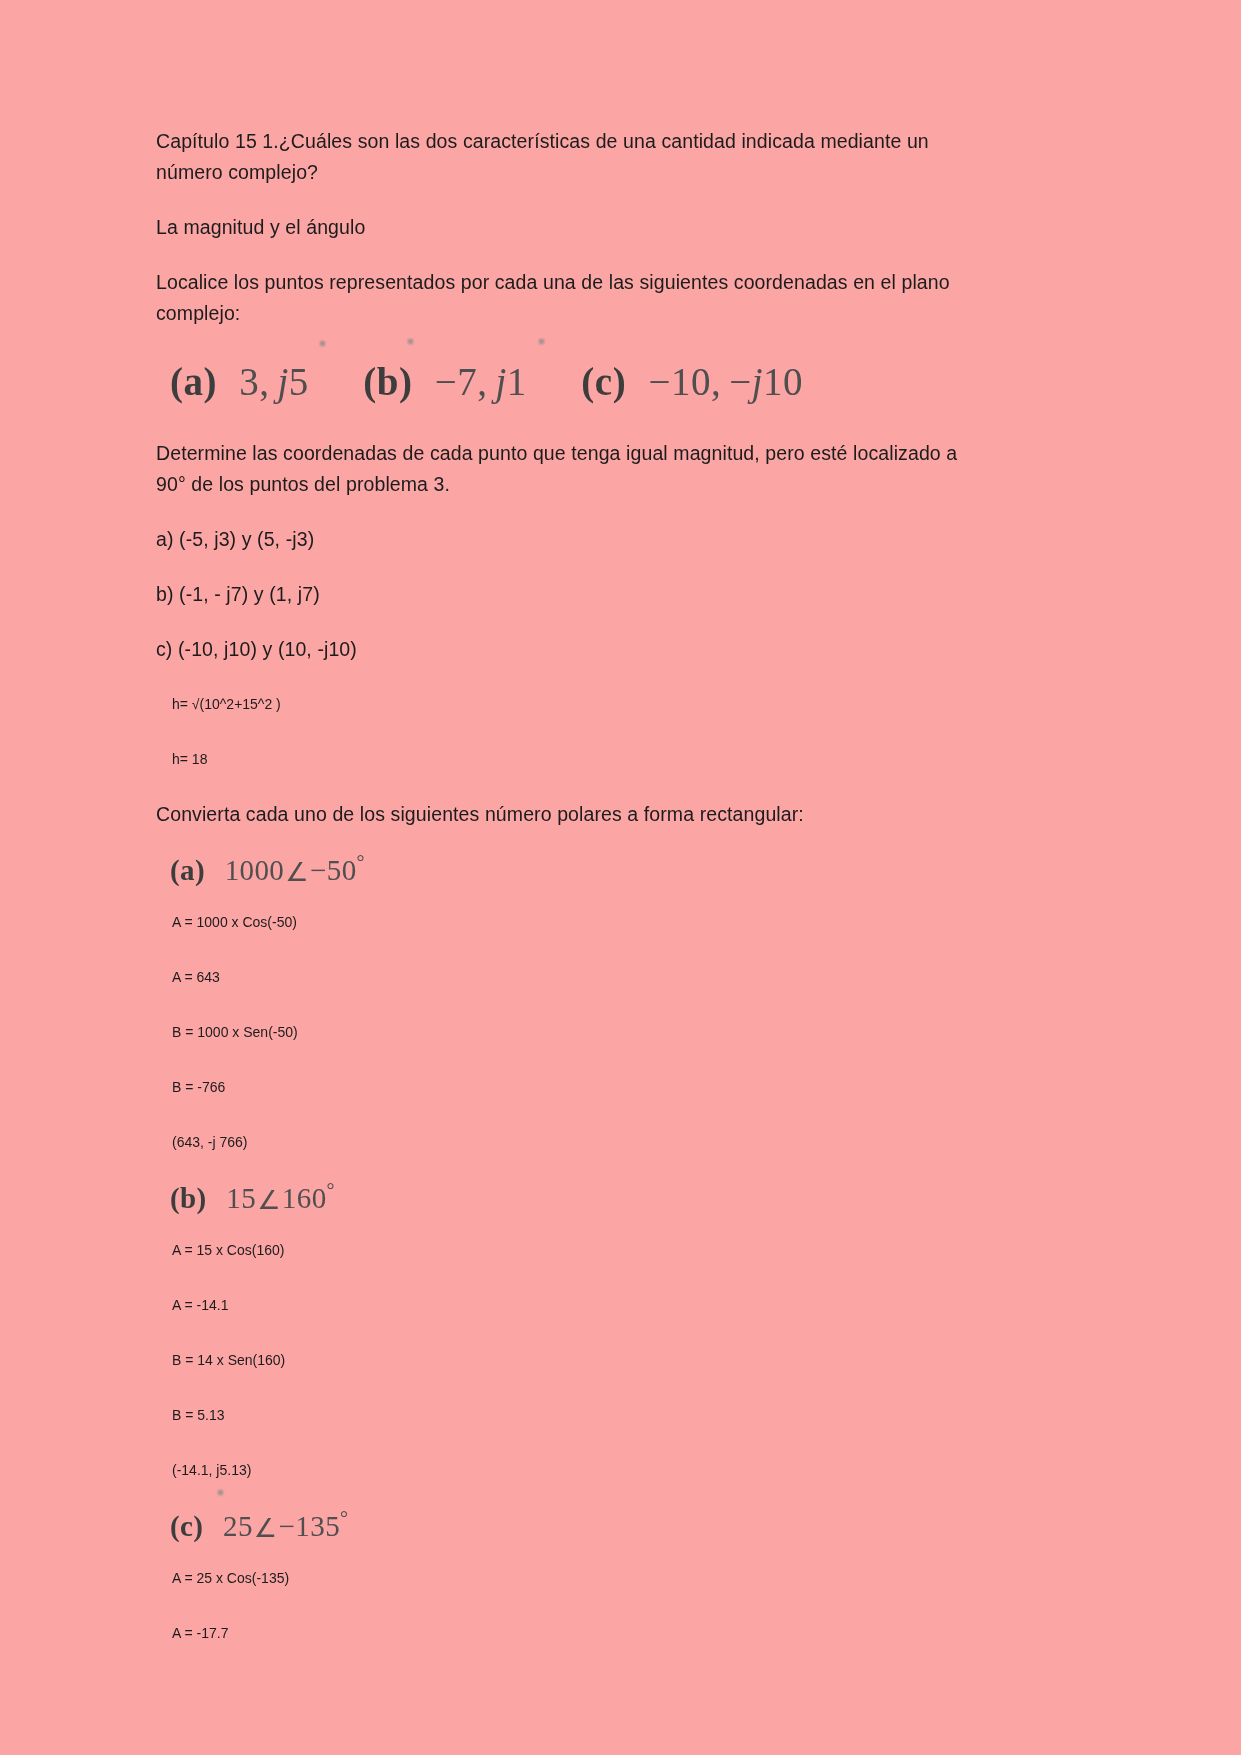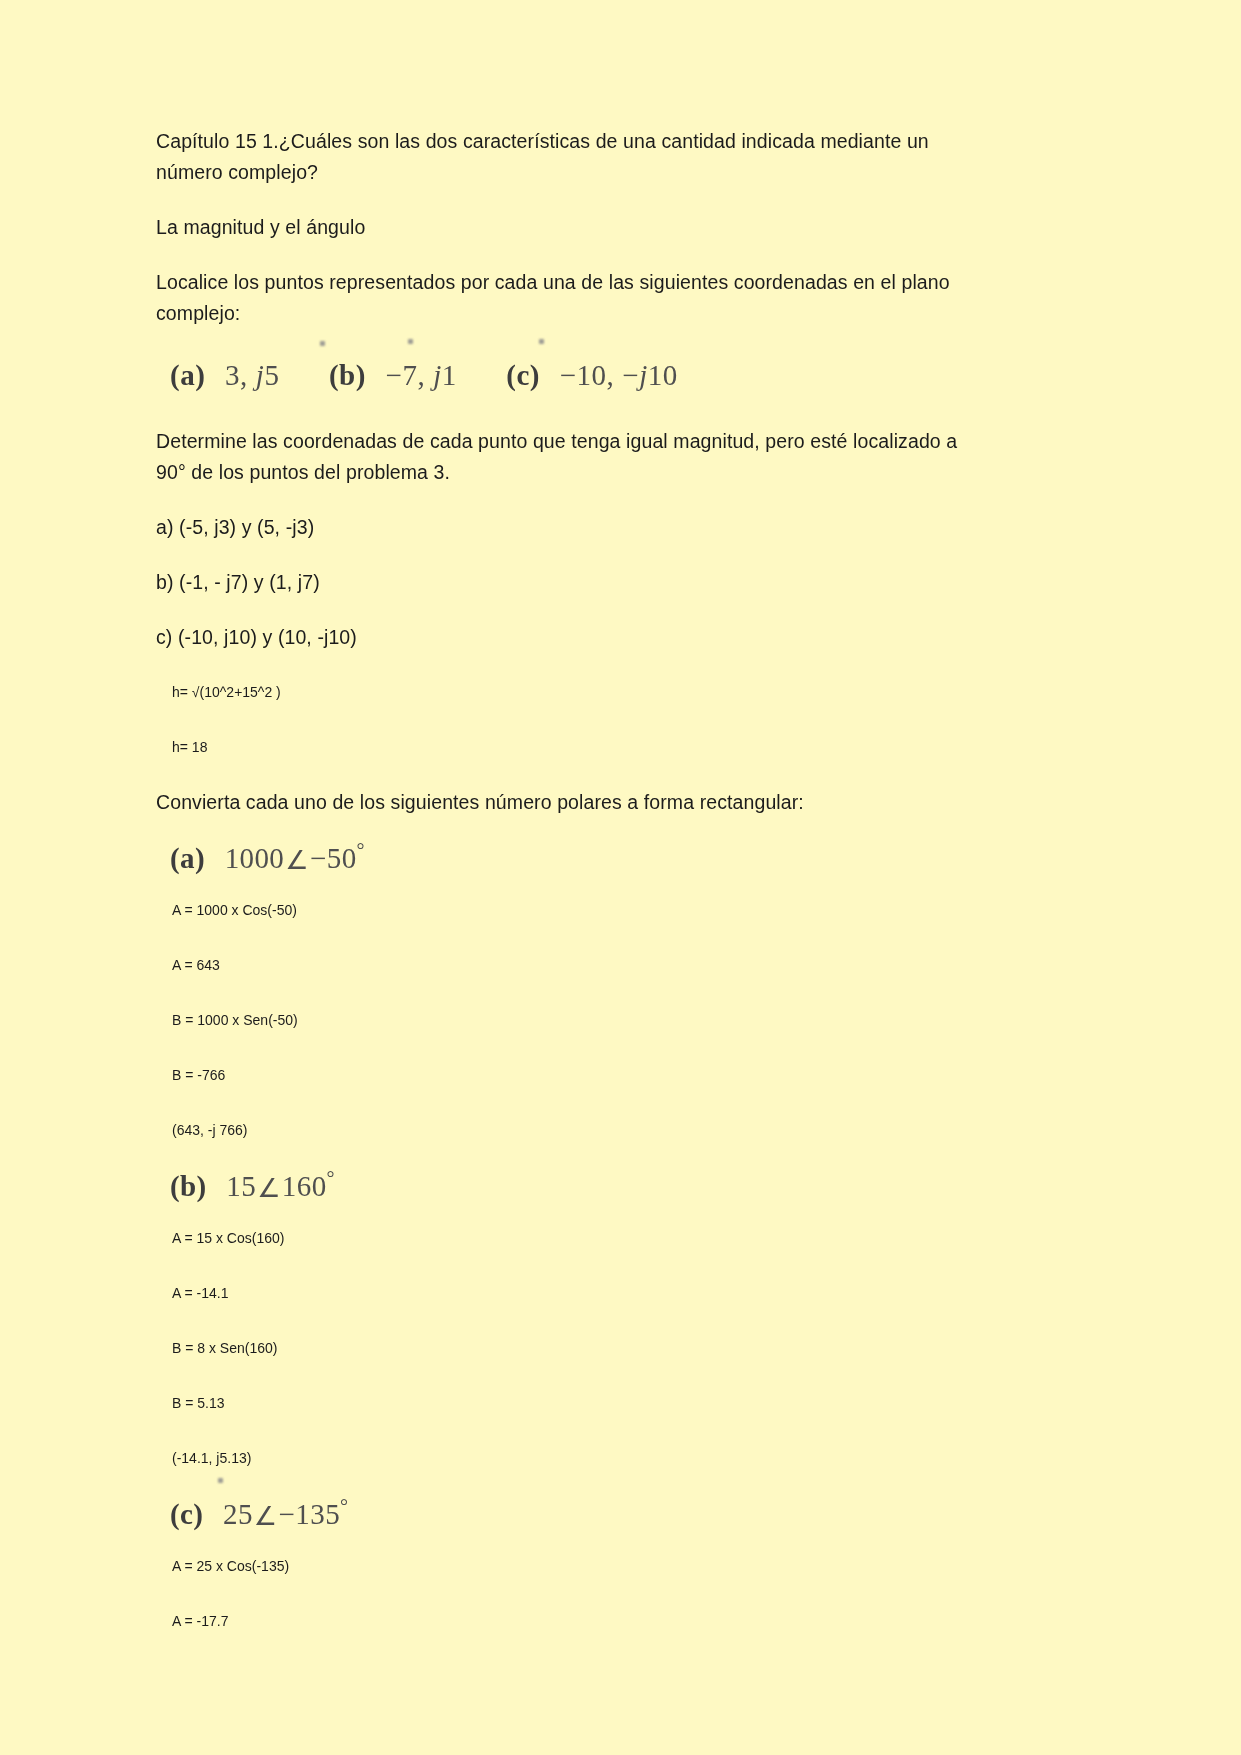--- a/index.html
+++ b/index.html
@@ -11,21 +11,21 @@
     width: 1241px;
     height: 1755px;
     position: relative;
     font-family: "Liberation Sans", sans-serif;
     color: #1a1a1a;
     overflow: hidden;
   }
   .page {
     position: absolute;
     inset: 0;
-    background: #fef9c3;
+    background: #fca5a5;
   }
   .content {
     position: absolute;
     left: 156px;
     top: 126px;
     width: 930px;
   }
   
   .para {
     font-size: 19.5px;
@@ -56,21 +56,21 @@
     font-weight: bold;
     color: #3d3d3d;
   }
   .formula .expr {
     color: #4f4f4f;
   }
   .formula .it {
     font-style: italic;
   }
   .fml-coords {
-    font-size: 29px;
+    font-size: 39px;
     letter-spacing: 0.5px;
     margin-top: 30px;
     margin-bottom: 34px;
   }
   .fml-coords .gap {
     display: inline-block;
     width: 34px;
   }
   .fml-polar {
     font-size: 29px;
@@ -158,21 +158,21 @@
     <p class="answer">B = -766</p>
     <p class="answer">(643, -j 766)</p>
 
     <div class="formula fml-polar">
       <span class="lbl">(b)</span>
       <span class="expr" style="margin-left:12px;text-align:center;">15</span><span class="expr ang">∠</span><span class="expr">160</span><span class="expr deg">°</span>
     </div>
 
     <p class="answer">A = 15 x Cos(160)</p>
     <p class="answer">A = -14.1</p>
-    <p class="answer">B = 8 x Sen(160)</p>
+    <p class="answer">B = 14 x Sen(160)</p>
     <p class="answer">B = 5.13</p>
     <p class="answer">(-14.1, j5.13)</p>
 
     <div class="formula fml-polar" style="margin-top:20px;">
       <span class="speck" style="left:62px; top:-20px;"></span>
       <span class="lbl">(c)</span>
       <span class="expr" style="margin-left:12px;">25</span><span class="expr ang">∠</span><span class="expr">−135</span><span class="expr deg">°</span>
     </div>
 
     <p class="answer">A = 25 x Cos(-135)</p>

